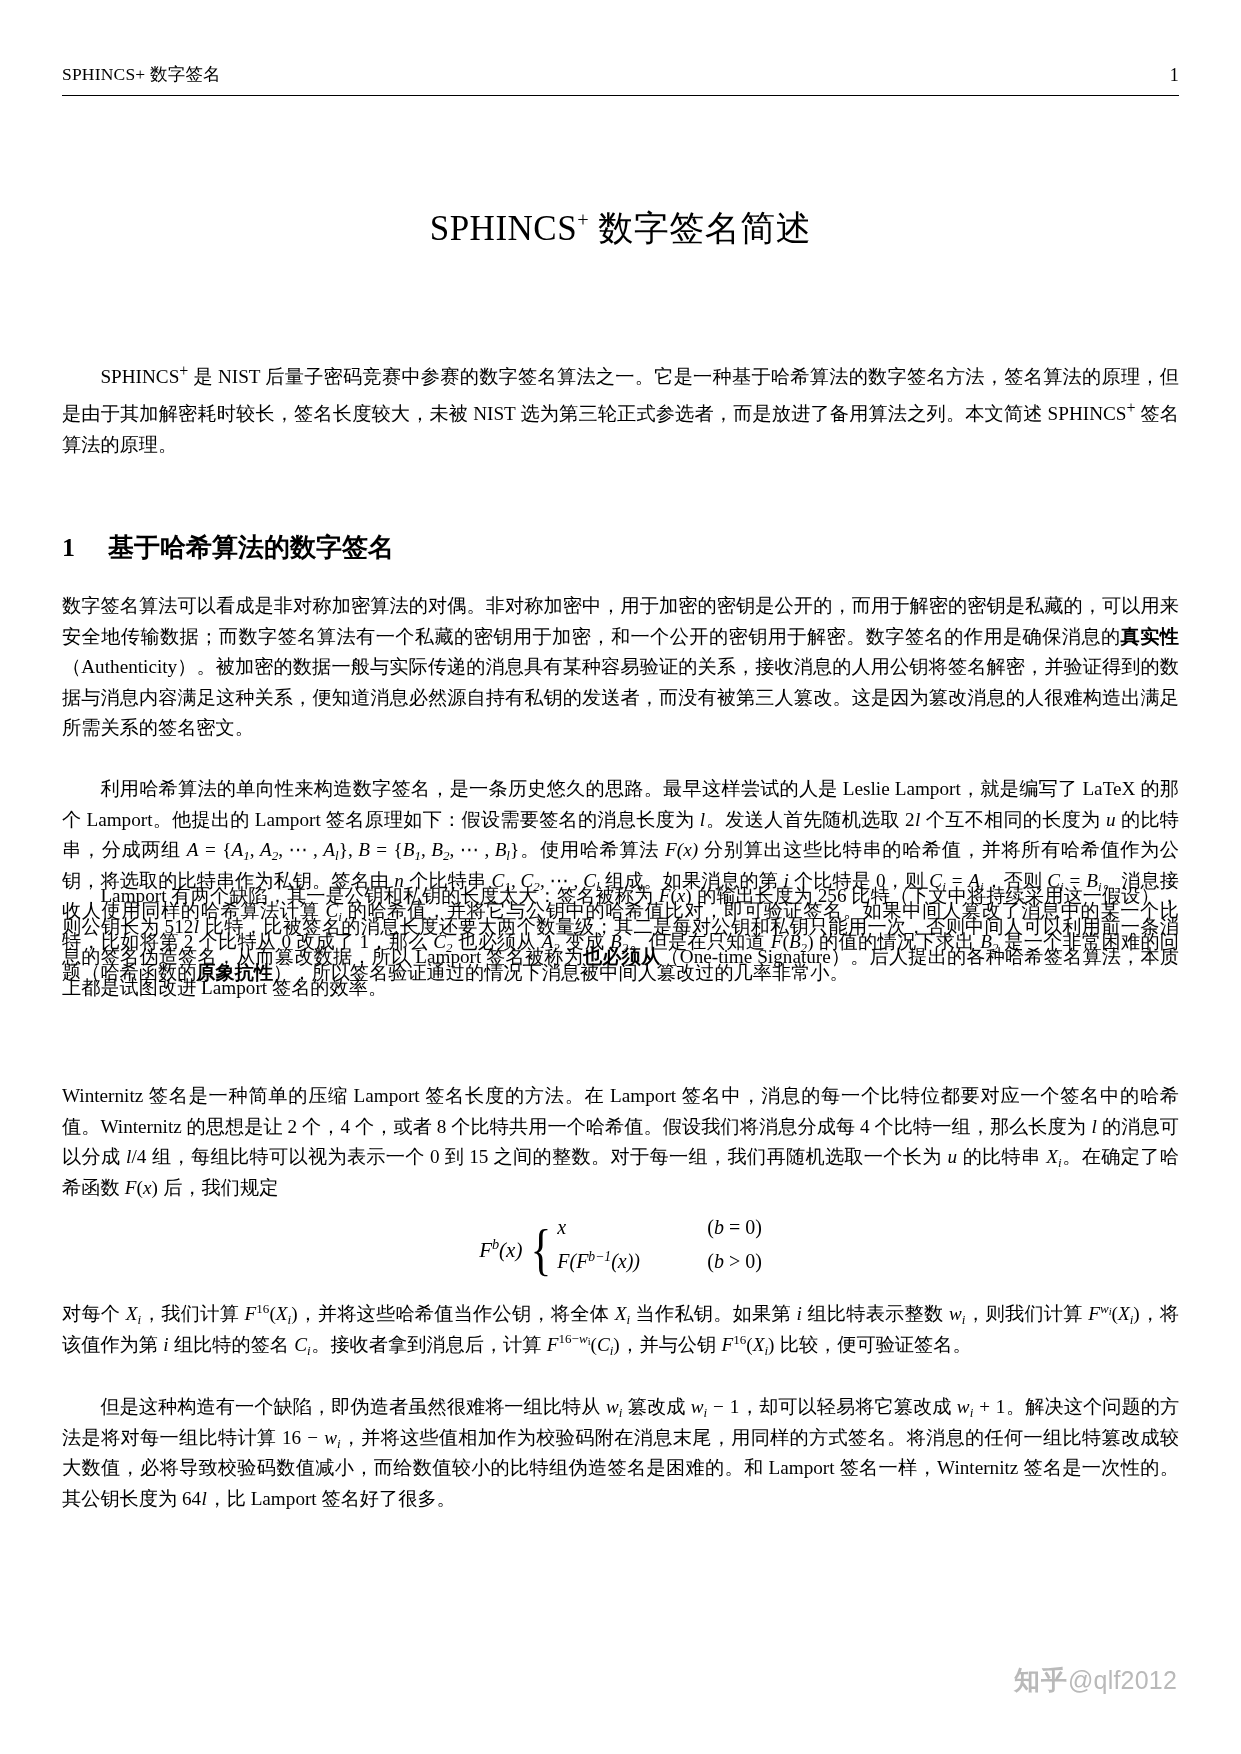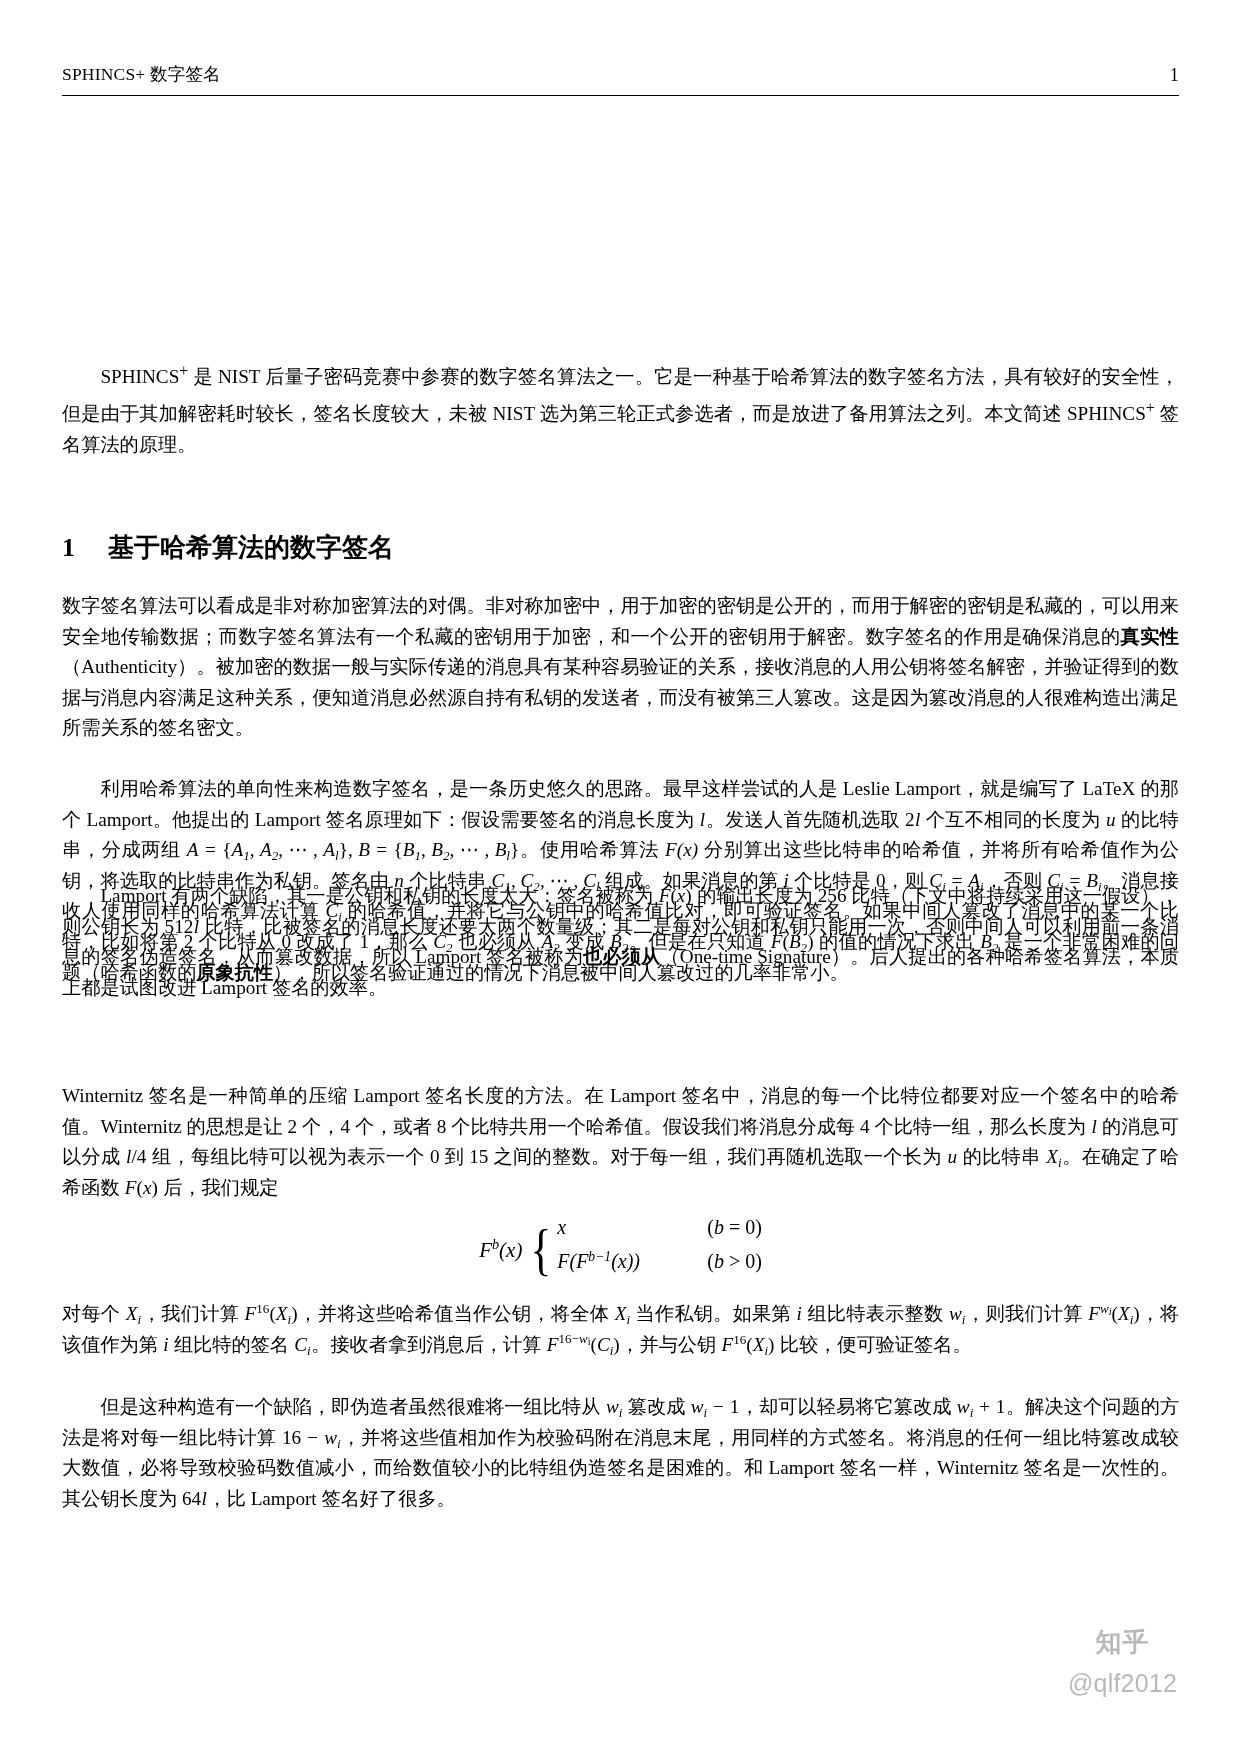--- a/index.html
+++ b/index.html
@@ -158,26 +158,25 @@
   }
   .cases .ccond i { font-style: italic; }
 
   
   .watermark {
     position: absolute;
     right: 64px;
     bottom: 56px;
     display: flex;
     align-items: center;
-    gap: 9px;
+    gap: 0;
     color: #b9b9b9;
     font-size: 25px;
     font-family: "Liberation Sans", sans-serif;
     user-select: none;
-    flex-direction: column;
   }
   .watermark .zh-logo {
     font-size: 26px;
     font-weight: bold;
     letter-spacing: 1px;
     color: #b9b9b9;
     font-family: "Liberation Serif", serif;
   }
   .watermark .zh-handle {
     font-size: 25px;
@@ -188,23 +187,26 @@
 <body>
 
 <div class="page">
 
   <div class="runhead">
     <span class="rh-left">SPHINCS+ 数字签名</span>
     <span class="rh-right">1</span>
   </div>
   <div class="runrule"></div>
 
+  <div class="doc-title">
+    <span>SPHINCS</span><sup>+</sup><span> 数字签名简述</span>
+  </div>
 
   <div class="col" style="top:356px;">
-    <p class="para indent"><span>SPHINCS</span><sup>+</sup><span> 是 NIST 后量子密码竞赛中参赛的数字签名算法之一。它是一种基于哈希算法的数字签名方法，具有较好的安全性，但是由于其加解密耗时较长，签名长度较大，未被 NIST 选为第三轮正式参选者，而是放进了备用算法之列。本文简述 SPHINCS</span><sup>+</sup><span> 签名算法的原理。</span></p>
+    <p class="para indent"><span>SPHINCS</span><sup>+</sup><span> 是 NIST 后量子密码竞赛中参赛的数字签名算法之一。它是一种基于哈希算法的数字签名方法，签名算法的原理，但是由于其加解密耗时较长，签名长度较大，未被 NIST 选为第三轮正式参选者，而是放进了备用算法之列。本文简述 SPHINCS</span><sup>+</sup><span> 签名算法的原理。</span></p>
   </div>
 
   <div class="col" style="top:532px;">
     <h2 class="sec"><span class="secnum">1</span><span>基于哈希算法的数字签名</span></h2>
   </div>
 
   <div class="col" style="top:591px;">
     <p class="para"><span>数字签名算法可以看成是非对称加密算法的对偶。非对称加密中，用于加密的密钥是公开的，而用于解密的密钥是私藏的，可以用来安全地传输数据；而数字签名算法有一个私藏的密钥用于加密，和一个公开的密钥用于解密。数字签名的作用是确保消息的</span><span class="bold">真实性</span><span>（Authenticity）。被加密的数据一般与实际传递的消息具有某种容易验证的关系，接收消息的人用公钥将签名解密，并验证得到的数据与消息内容满足这种关系，便知道消息必然源自持有私钥的发送者，而没有被第三人篡改。这是因为篡改消息的人很难构造出满足所需关系的签名密文。</span></p>
   </div>
 

